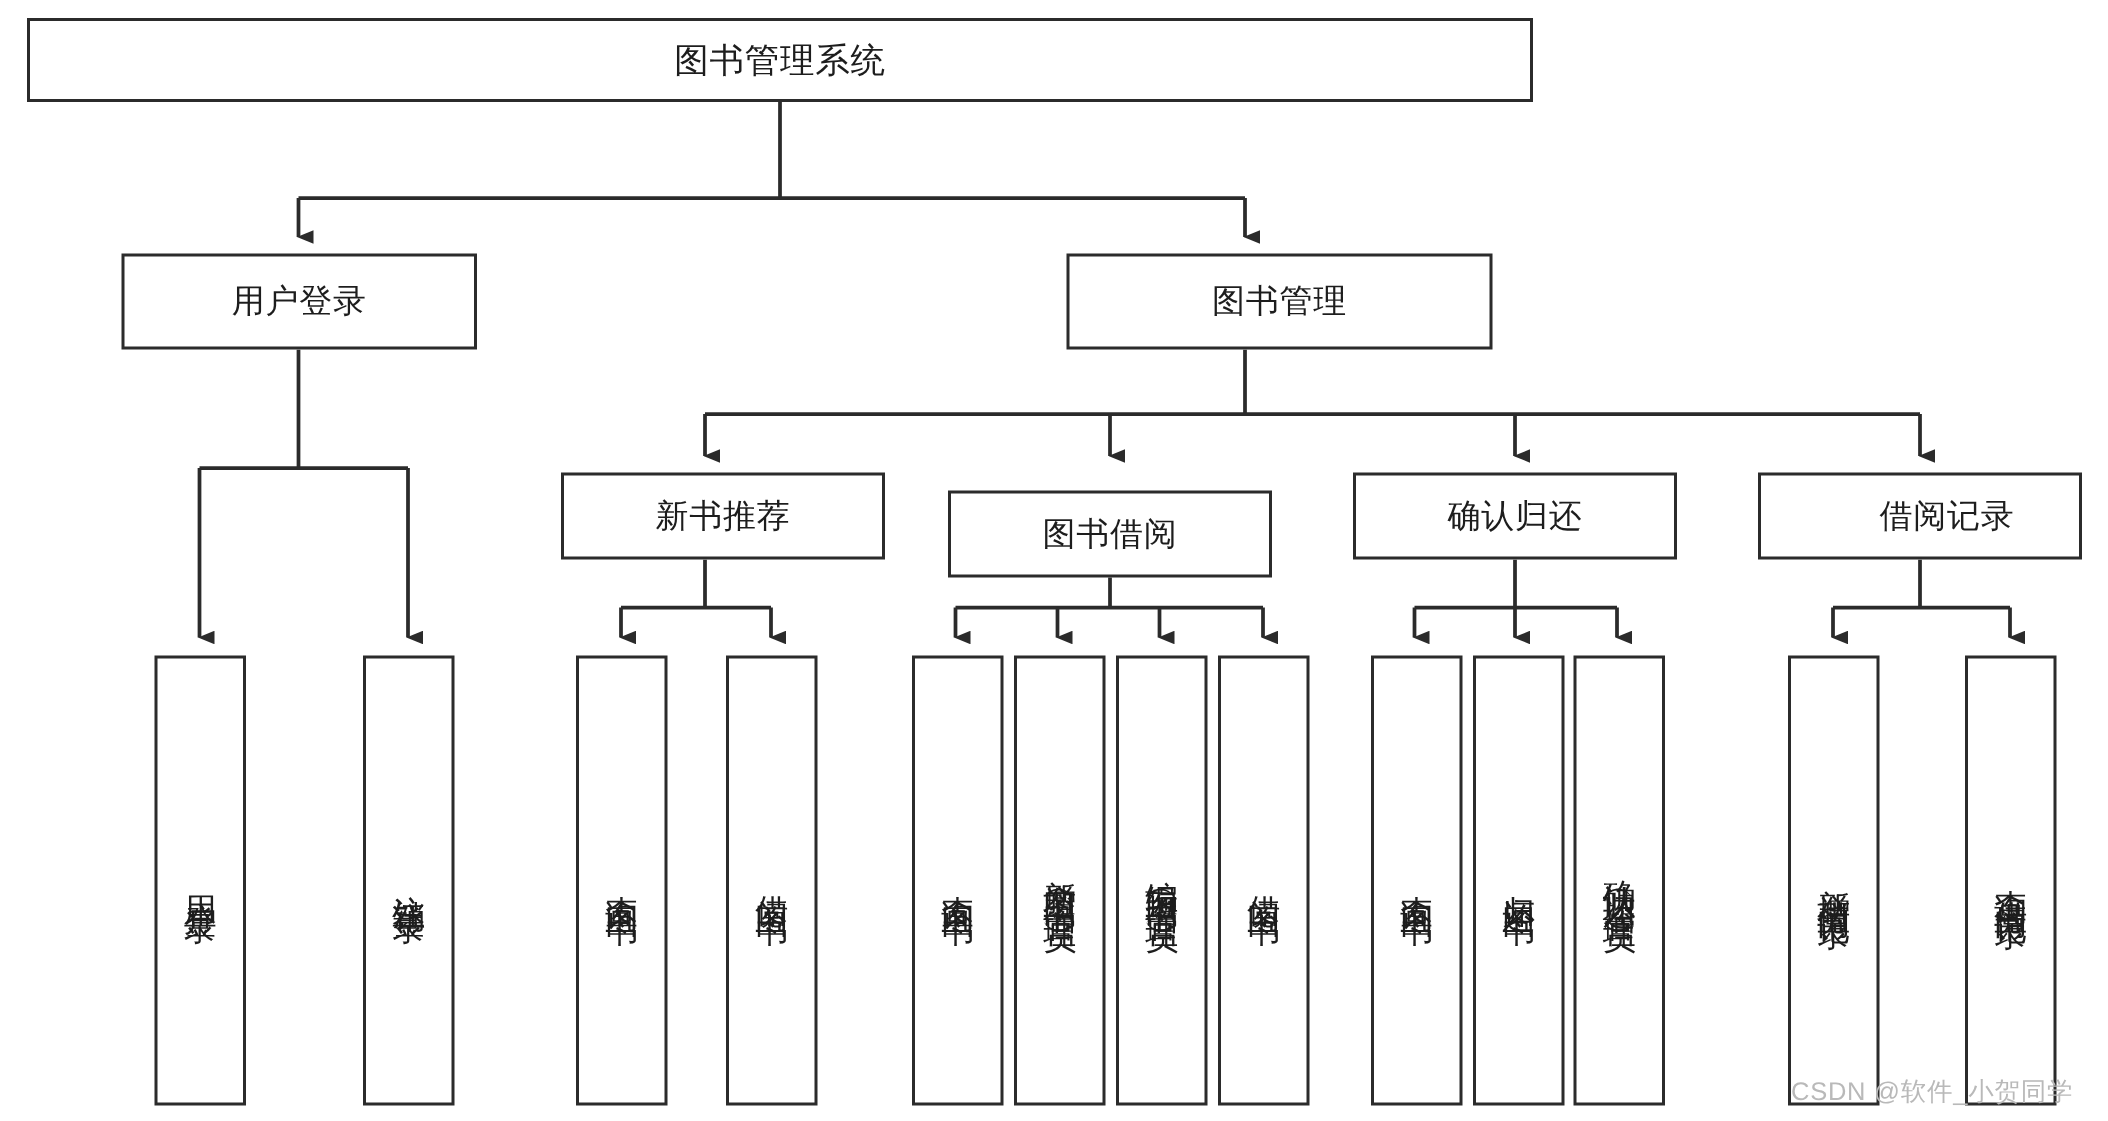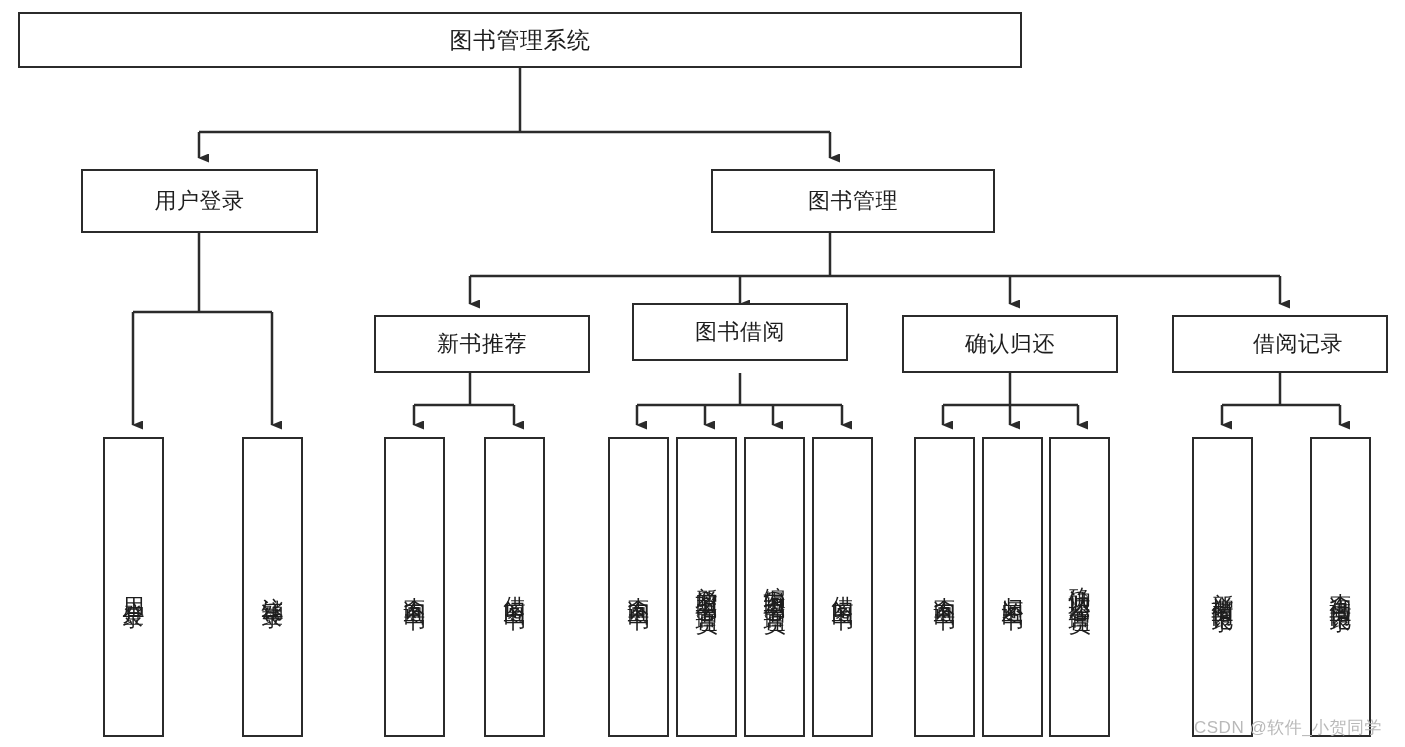--- a/index.html
+++ b/index.html
@@ -135,21 +135,21 @@
   </div>
 
   <div class="node lvl2" style="left:711px; top:169px; width:284px; height:64px;">
     <span class="label">图书管理</span>
   </div>
 
   <div class="node lvl3" style="left:362px; top:315px; width:216px; height:58px;margin-left:12px;">
     <span class="label">新书推荐</span>
   </div>
 
-  <div class="node lvl3" style="left:632px; top:303px; width:216px; height:58px;">
+  <div class="node lvl3" style="left:632px; top:327px; width:216px; height:58px;">
     <span class="label">图书借阅</span>
   </div>
 
   <div class="node lvl3" style="left:902px; top:315px; width:216px; height:58px;">
     <span class="label">确认归还</span>
   </div>
 
   <div class="node lvl3" style="left:1172px; top:315px; width:216px; height:58px;padding-left:36px;">
     <span class="label">借阅记录</span>
   </div>

